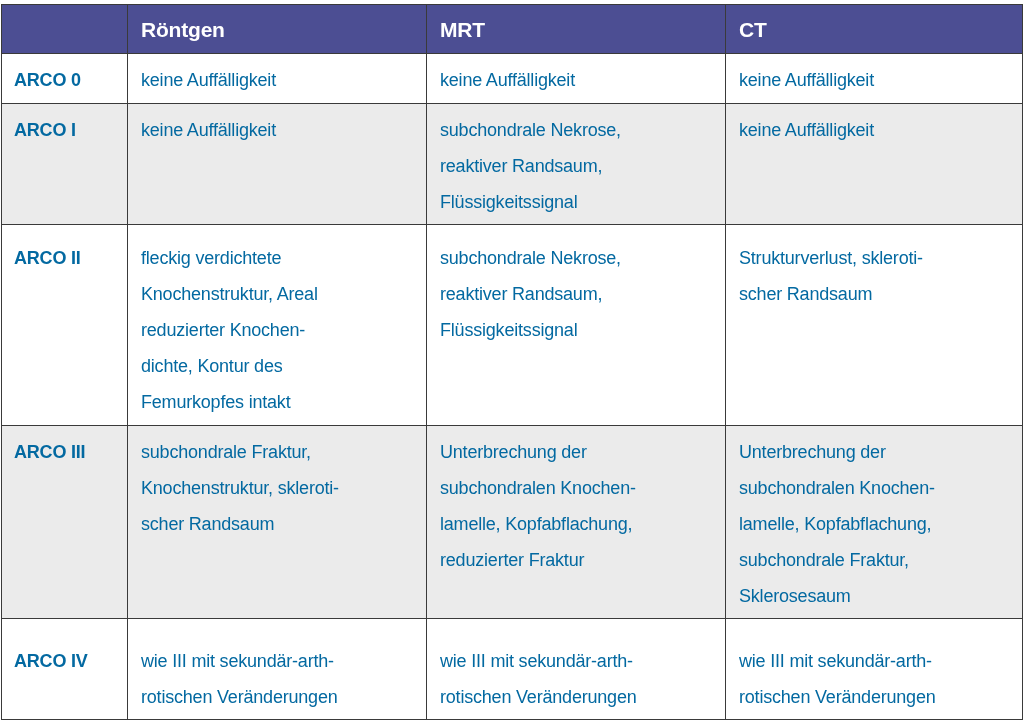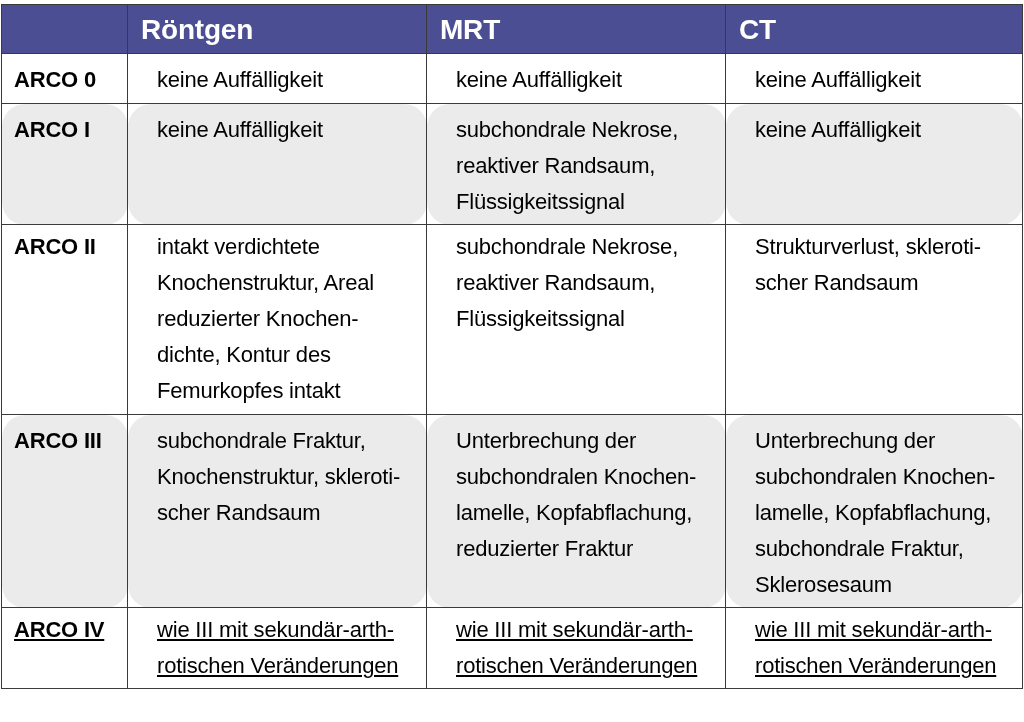--- a/index.html
+++ b/index.html
@@ -5,32 +5,32 @@
   html, body { margin:0; padding:0; background:#ffffff; }
   body { width:1024px; height:722px; position:relative; overflow:hidden;
          font-family:"Liberation Sans", "DejaVu Sans", sans-serif; }
   table.arco { position:absolute; left:1px; top:4px; border-collapse:collapse;
                width:1021px; table-layout:fixed; }
   table.arco col.c0 { width:126px; }
   table.arco col.c1 { width:299px; }
   table.arco col.c2 { width:299px; }
   table.arco col.c3 { width:297px; }
   table.arco th, table.arco td { border:1.5px solid #3a3a3a; vertical-align:top;
-       padding:10px 12px 0 13px; font-size:22px; line-height:36px; color:#000000;
+       padding:10px 12px 0 13px; font-size:18px; line-height:36px; color:#0369a1;
        letter-spacing:-0.2px; }
   table.arco thead th { background:#4c4e93; color:#ffffff; font-weight:bold;
-       text-align:left; height:41px; padding-top:7px; padding-bottom:0; line-height:36px; font-size:28px; }
+       text-align:left; height:41px; padding-top:7px; padding-bottom:0; line-height:36px; font-size:21px; }
   table.arco td.label { font-weight:bold; padding-left:12px; }
-  tr.shade td { background:#ebebeb;border-radius:23px; }
+  tr.shade td { background:#ebebeb; }
   tr.r0 td { height:41px; padding-top:8px; }
   tr.r1 td { height:112px; padding-top:8px; }
-  tr.r2 td { height:185px; padding-top:4px; }
+  tr.r2 td { height:185px; padding-top:15px; }
   tr.r3 td { height:184px; padding-top:8px; }
-  tr.r4 td { height:76px; padding-top:4px;text-decoration:underline; }
-  .line { display:block; white-space:nowrap;margin-left:16px; }
+  tr.r4 td { height:76px; padding-top:24px; }
+  .line { display:block; white-space:nowrap; }
 </style>
 </head>
 <body>
 
 <table class="arco">
   <colgroup>
       <col class="c0">
       <col class="c1">
       <col class="c2">
       <col class="c3">
@@ -69,21 +69,21 @@
         <span class="line">Flüssigkeitssignal</span>
       </td>
       <td>
         <span class="line">keine Auffälligkeit</span>
       </td>
     </tr>
 
     <tr class="r2">
       <td class="label">ARCO II</td>
       <td>
-        <span class="line">intakt verdichtete</span>
+        <span class="line">fleckig verdichtete</span>
         <span class="line">Knochenstruktur, Areal</span>
         <span class="line">reduzierter Knochen-</span>
         <span class="line">dichte, Kontur des</span>
         <span class="line">Femurkopfes intakt</span>
       </td>
       <td>
         <span class="line">subchondrale Nekrose,</span>
         <span class="line">reaktiver Randsaum,</span>
         <span class="line">Flüssigkeitssignal</span>
       </td>

